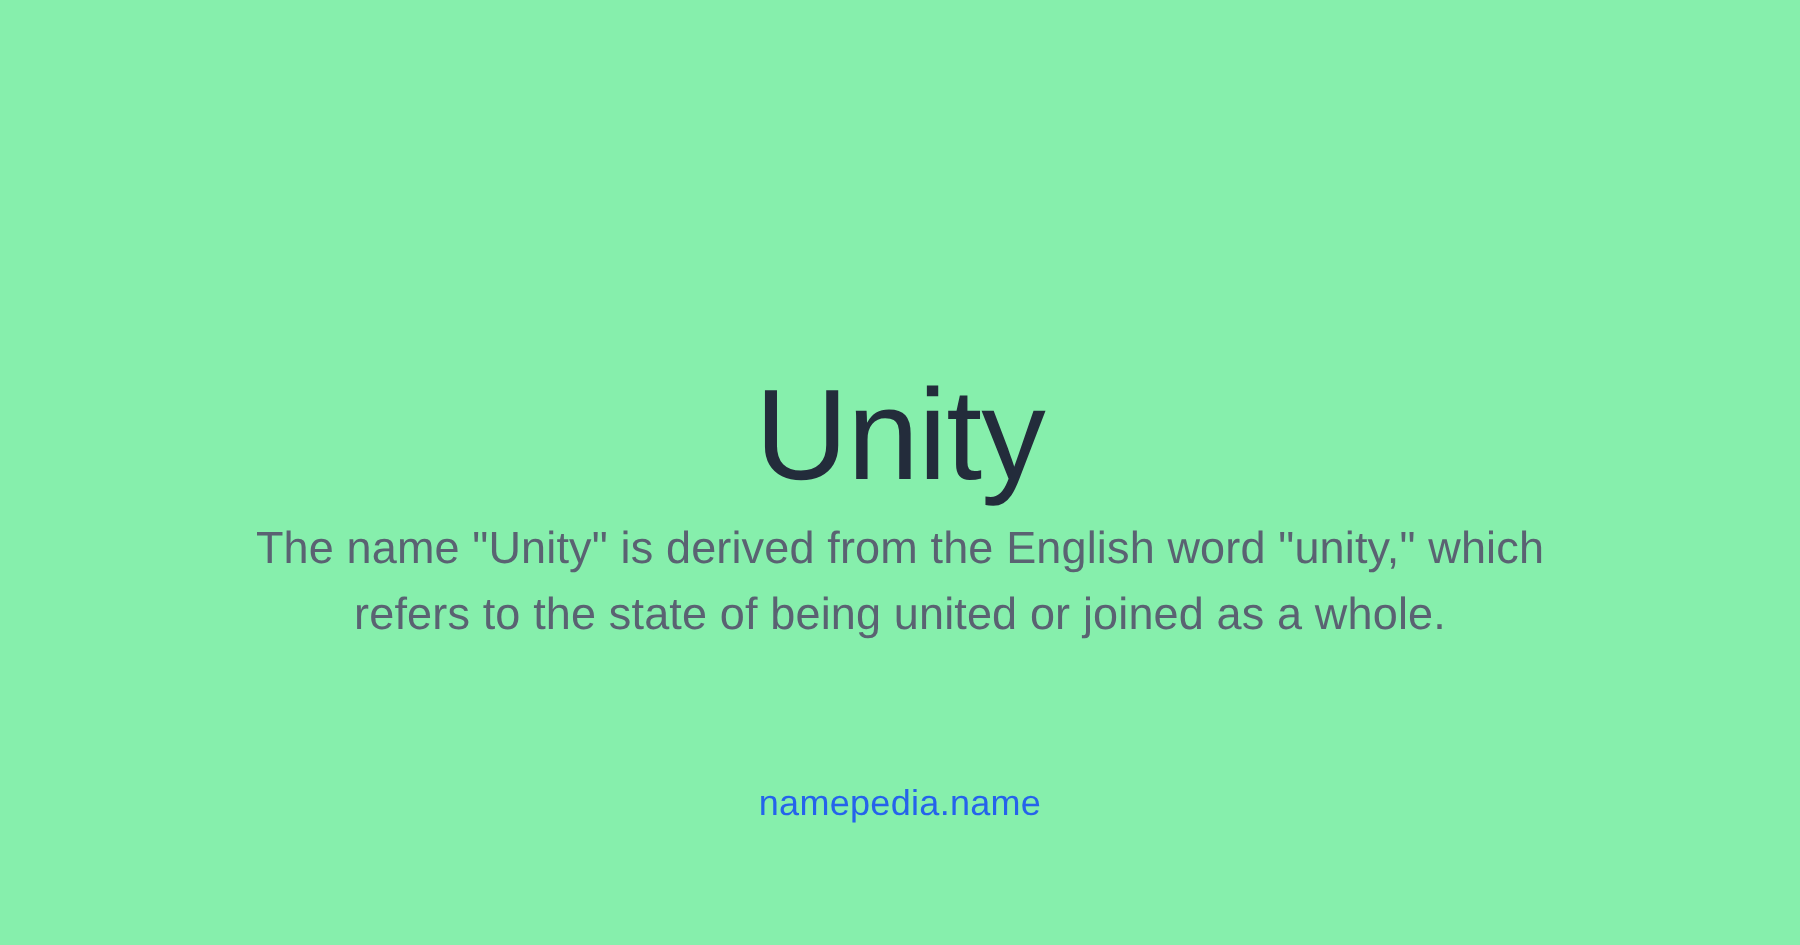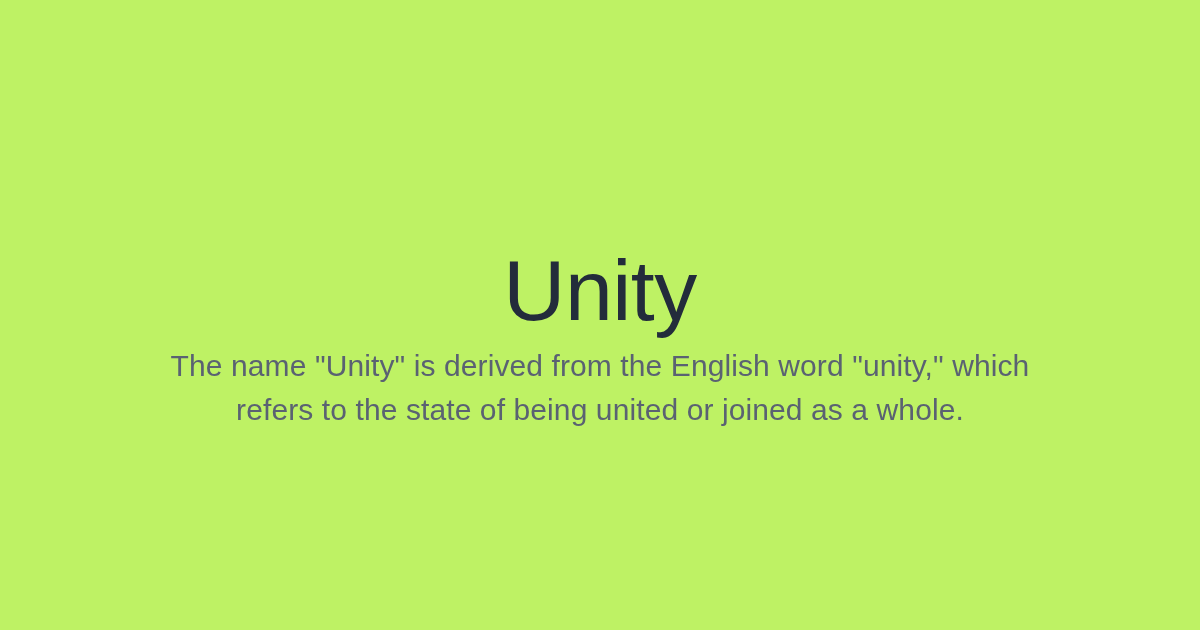--- a/index.html
+++ b/index.html
@@ -13,21 +13,21 @@
     background: #ffffff;
     font-family: "Liberation Sans", "DejaVu Sans", sans-serif;
     -webkit-font-smoothing: antialiased;
     overflow: hidden;
   }
 
   .og-card {
     position: relative;
     width: 1200px;
     height: 630px;
-    background: #bef264;
+    background: #86efac;
     box-sizing: border-box;
     display: flex;
     flex-direction: column;
     align-items: center;
   }
 
   .name-title {
     position: absolute;
     top: 186px;
     left: 0;
@@ -71,14 +71,15 @@
 </style>
 </head>
 <body>
 
 <div class="og-card">
 
   <h1 class="name-title">Unity</h1>
 
   <p class="description">The name "Unity" is derived from the English word "unity," which refers to the state of being united or joined as a whole.</p>
 
+  <a class="site-link">namepedia.name</a>
 
 </div>
 
 </body></html>

